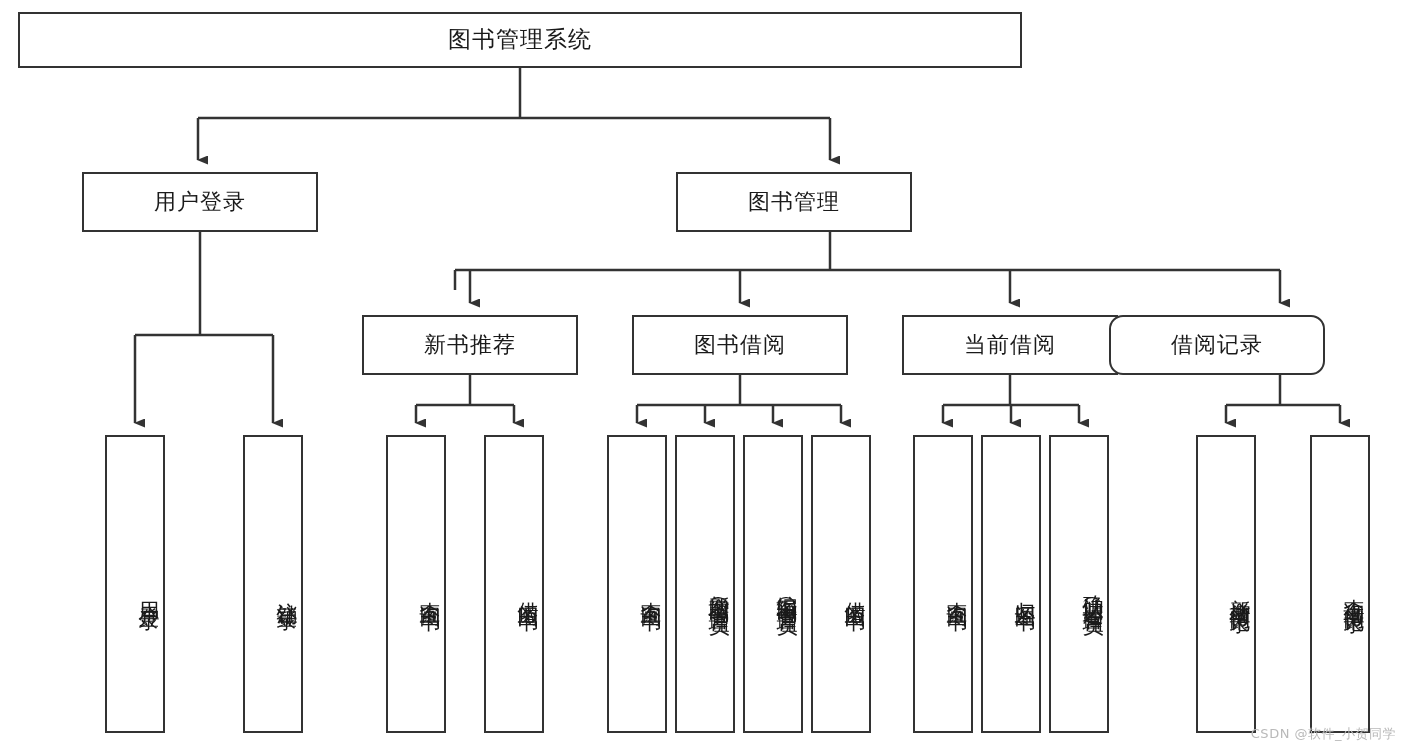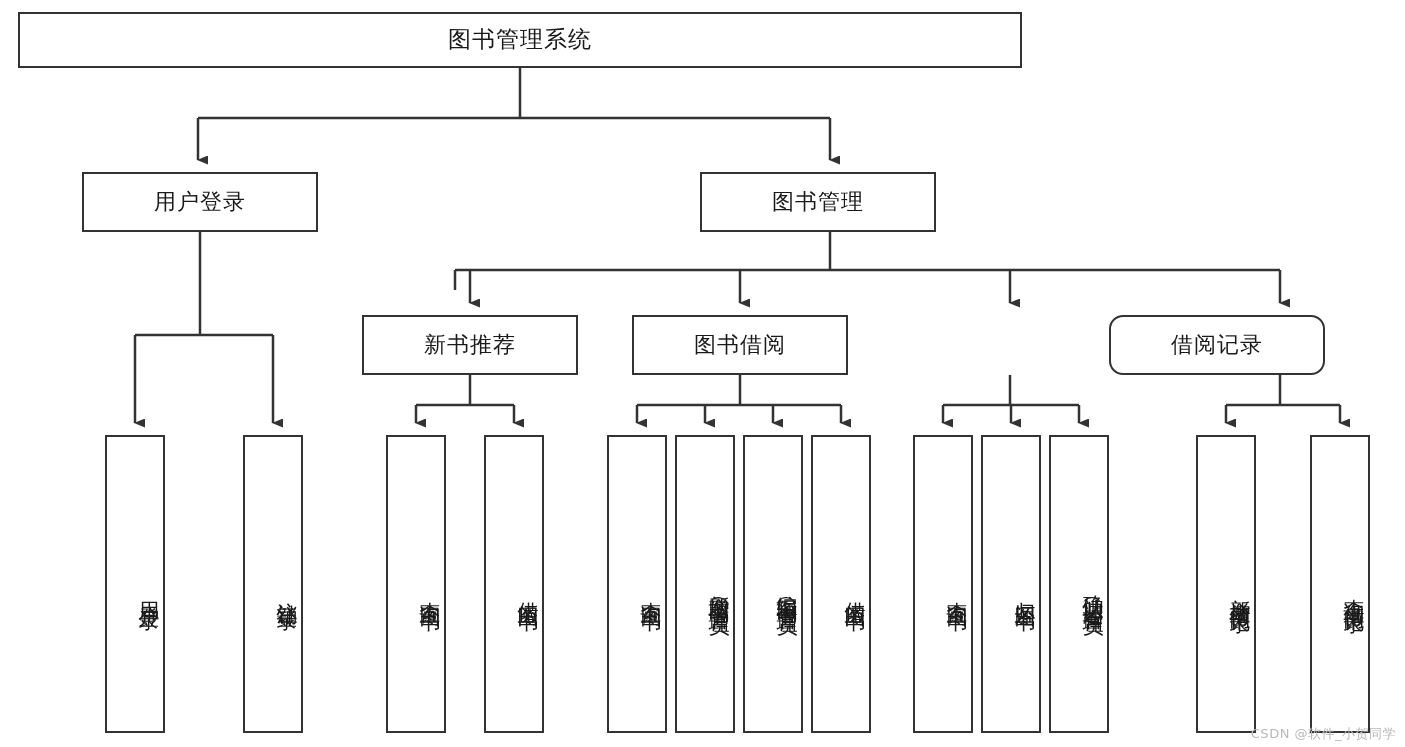--- a/index.html
+++ b/index.html
@@ -120,24 +120,25 @@
       <path d="M1280,375 L1280,405"></path>
       <path d="M1226,405 L1340,405"></path>
       <path d="M1226,405 L1226,423" marker-end="url(#arrow)"></path>
       <path d="M1340,405 L1340,423" marker-end="url(#arrow)"></path>
     </g>
   </svg>
 
   <div class="node node-h node-root" style="left:18px; top:12px; width:1004px; height:56px;">图书管理系统</div>
 
   <div class="node node-h" style="left:82px; top:172px; width:236px; height:60px;">用户登录</div>
-  <div class="node node-h" style="left:700px; top:172px; width:236px; height:60px;">图书管理</div>
+  <div class="node node-h" style="left:676px; top:172px; width:236px; height:60px;">图书管理</div>
 
   <div class="node node-h" style="left:632px; top:315px; width:216px; height:60px;">图书借阅</div>
   <div class="node node-h" style="left:362px; top:315px; width:216px; height:60px;">新书推荐</div>
+  <div class="node node-h" style="left:902px; top:315px; width:216px; height:60px;">当前借阅</div>
   <div class="node node-h" style="left:1109px; top:315px; width:216px; height:60px;border-radius:14px;">借阅记录</div>
 
   <div class="node node-v" style="left:105px; top:435px; width:60px; height:298px;">用户登录</div>
   <div class="node node-v" style="left:243px; top:435px; width:60px; height:298px;">注销登录</div>
 
   <div class="node node-v" style="left:386px; top:435px; width:60px; height:298px;">查询图书</div>
   <div class="node node-v" style="left:484px; top:435px; width:60px; height:298px;">借阅图书</div>
 
   <div class="node node-v" style="left:607px; top:435px; width:60px; height:298px;">查询图书</div>
   <div class="node node-v" style="left:675px; top:435px; width:60px; height:298px;">新增图书（管理员）</div>

